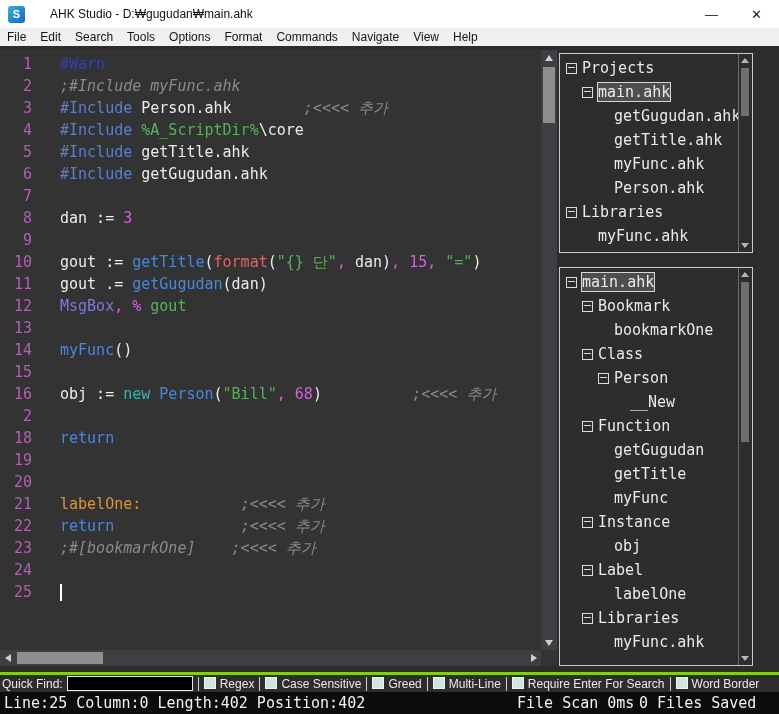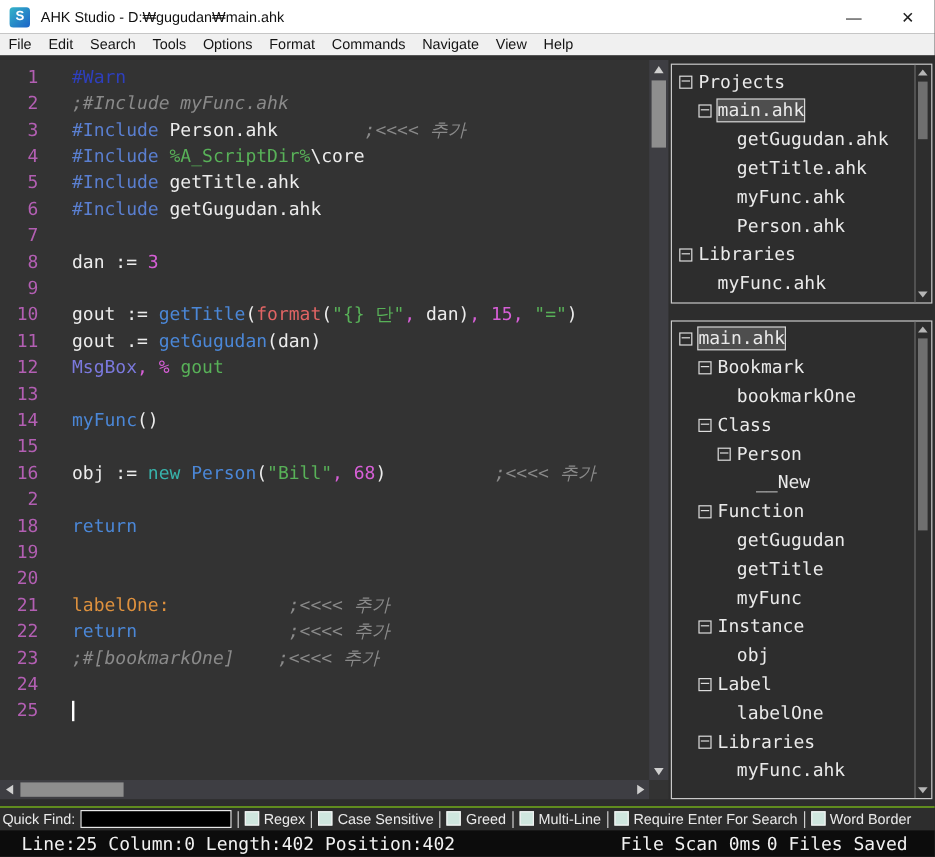--- a/index.html
+++ b/index.html
@@ -7,21 +7,21 @@
     position:relative;width:779px;height:714px;overflow:hidden;
     background:var(--panel_bg,#2d2d2d);
     font-family:"Liberation Sans",sans-serif;
     -webkit-font-smoothing:antialiased;
   }
   
   .titlebar{position:absolute;left:0;top:0;width:779px;height:28px;background:#ffffff;display:flex;align-items:center;}
   .app-icon{width:17px;height:17px;margin-left:8px;border-radius:3px;flex:none;
     background:linear-gradient(135deg,#34b4c8,#1b63c8);color:#fff;
     font:bold 11px/17px "Liberation Sans",sans-serif;text-align:center;}
-  .title{margin-left:9px;font-size:12px;color:#111;}
+  .title{margin-left:25px;font-size:12px;color:#111;}
   .win-buttons{margin-left:auto;display:flex;height:100%;}
   .win-btn{width:45px;display:flex;align-items:center;justify-content:center;font-size:13px;color:#222;}
   
   .menubar{position:absolute;left:0;top:28px;width:779px;height:18px;background:#f0f0f0;display:flex;align-items:center;font-size:12px;color:#141414;}
   .menu-item{padding:0 7px;}
   
   .editor{position:absolute;left:0;top:50px;width:557px;height:616px;background:var(--editor_bg,#333333);}
   .code{position:absolute;left:0;top:0;width:541px;height:600px;overflow:hidden;padding-top:3px;
     font-family:"DejaVu Sans Mono",monospace;font-size:15px;line-height:22px;}
   .line{display:flex;height:22px;white-space:pre;}
@@ -52,47 +52,47 @@
   .hscroll .sbtn.left{left:0;}
   .hscroll .sbtn.right{right:0;}
   .vthumb{position:absolute;left:2px;width:12px;top:17px;height:56px;background:#8e8e8e;}
   .hthumb{position:absolute;top:2px;height:12px;left:17px;width:86px;background:#8e8e8e;}
   .tri{width:0;height:0;display:block;}
   .tri-up{border-left:4px solid transparent;border-right:4px solid transparent;border-bottom:6px solid #cfcfcf;}
   .tri-down{border-left:4px solid transparent;border-right:4px solid transparent;border-top:6px solid #cfcfcf;}
   .tri-left{border-top:4px solid transparent;border-bottom:4px solid transparent;border-right:6px solid #cfcfcf;}
   .tri-right{border-top:4px solid transparent;border-bottom:4px solid transparent;border-left:6px solid #cfcfcf;}
   
-  .panel{position:absolute;left:559px;width:218px;background:var(--panel_bg,#2d2d2d);border:1px solid #c9c9c9;box-sizing:border-box;}
+  .panel{position:absolute;left:559px;width:194px;background:var(--panel_bg,#2d2d2d);border:1px solid #c9c9c9;box-sizing:border-box;}
   .panel1{top:53px;height:200px;}
   .panel2{top:267px;height:399px;}
   .tree{position:absolute;left:0;top:2px;right:14px;bottom:0;overflow:hidden;
     font-family:"DejaVu Sans Mono",monospace;font-size:15px;color:#eaeaea;}
   .titem{height:24px;display:flex;align-items:center;white-space:pre;box-sizing:border-box;}
   .ebox{width:9px;height:9px;border:1px solid #dcdcdc;margin-right:5px;position:relative;flex:none;}
   .ebox::after{content:"";position:absolute;left:1px;right:1px;top:3px;height:1px;background:#dcdcdc;}
   .titem.sel .tlabel{background:#4e4e4e;box-shadow:0 0 0 1px #d6d6d6;}
   .pscroll{position:absolute;top:0;right:0;bottom:0;width:13px;border-left:1px solid #6a6a6a;}
   .pscroll .ptri-up{position:absolute;top:4px;left:2px;width:0;height:0;border-left:4px solid transparent;border-right:4px solid transparent;border-bottom:5px solid #b5b5b5;}
   .pscroll .ptri-down{position:absolute;bottom:4px;left:2px;width:0;height:0;border-left:4px solid transparent;border-right:4px solid transparent;border-top:5px solid #b5b5b5;}
   .pthumb{position:absolute;left:2px;width:8px;background:#6f6f6f;}
   
   .quickfind{position:absolute;left:0;top:672px;width:779px;height:20px;background:var(--panel_bg,#2d2d2d);
-    display:flex;align-items:center;font-size:12px;color:#eaeaea;border-top:1px solid #84cc16;box-sizing:border-box;}
+    display:flex;align-items:center;font-size:12px;color:#eaeaea;border-top:3px solid #84cc16;box-sizing:border-box;}
   .qf-label{margin-left:2px;flex:none;}
   .qf-input{margin-left:4px;width:120px;height:13px;background:#000;border:1px solid #e8e8e8;color:#fff;
     font-family:"DejaVu Sans Mono",monospace;font-size:12px;padding:0 2px;flex:none;}
   #qf-checks{display:flex;align-items:center;flex:1;min-width:0;}
   .qf-sep{width:1px;height:14px;background:#cfcfcf;margin:0 5px;flex:none;}
   .qf-opt{display:flex;align-items:flex-start;flex:none;}
   .cb{width:10px;height:10px;background:#cfe6de;border:1px solid #f2f2f2;margin-right:4px;flex:none;}
   
   .statusbar{position:absolute;left:0;top:692px;width:779px;height:22px;background:#0c0c0c;color:#f2f2f2;
     font-family:"DejaVu Sans Mono",monospace;font-size:15px;line-height:22px;}
-  .sb-left{position:absolute;left:18px;}
+  .sb-left{position:absolute;left:4px;}
   .sb-scan{position:absolute;left:517px;}
   .sb-saved{position:absolute;left:639px;}
 </style>
 </head>
 <body>
 
 <div class="titlebar">
   <span class="app-icon">S</span>
   <span class="title">AHK Studio - D:₩gugudan₩main.ahk</span>
   <div class="win-buttons">

